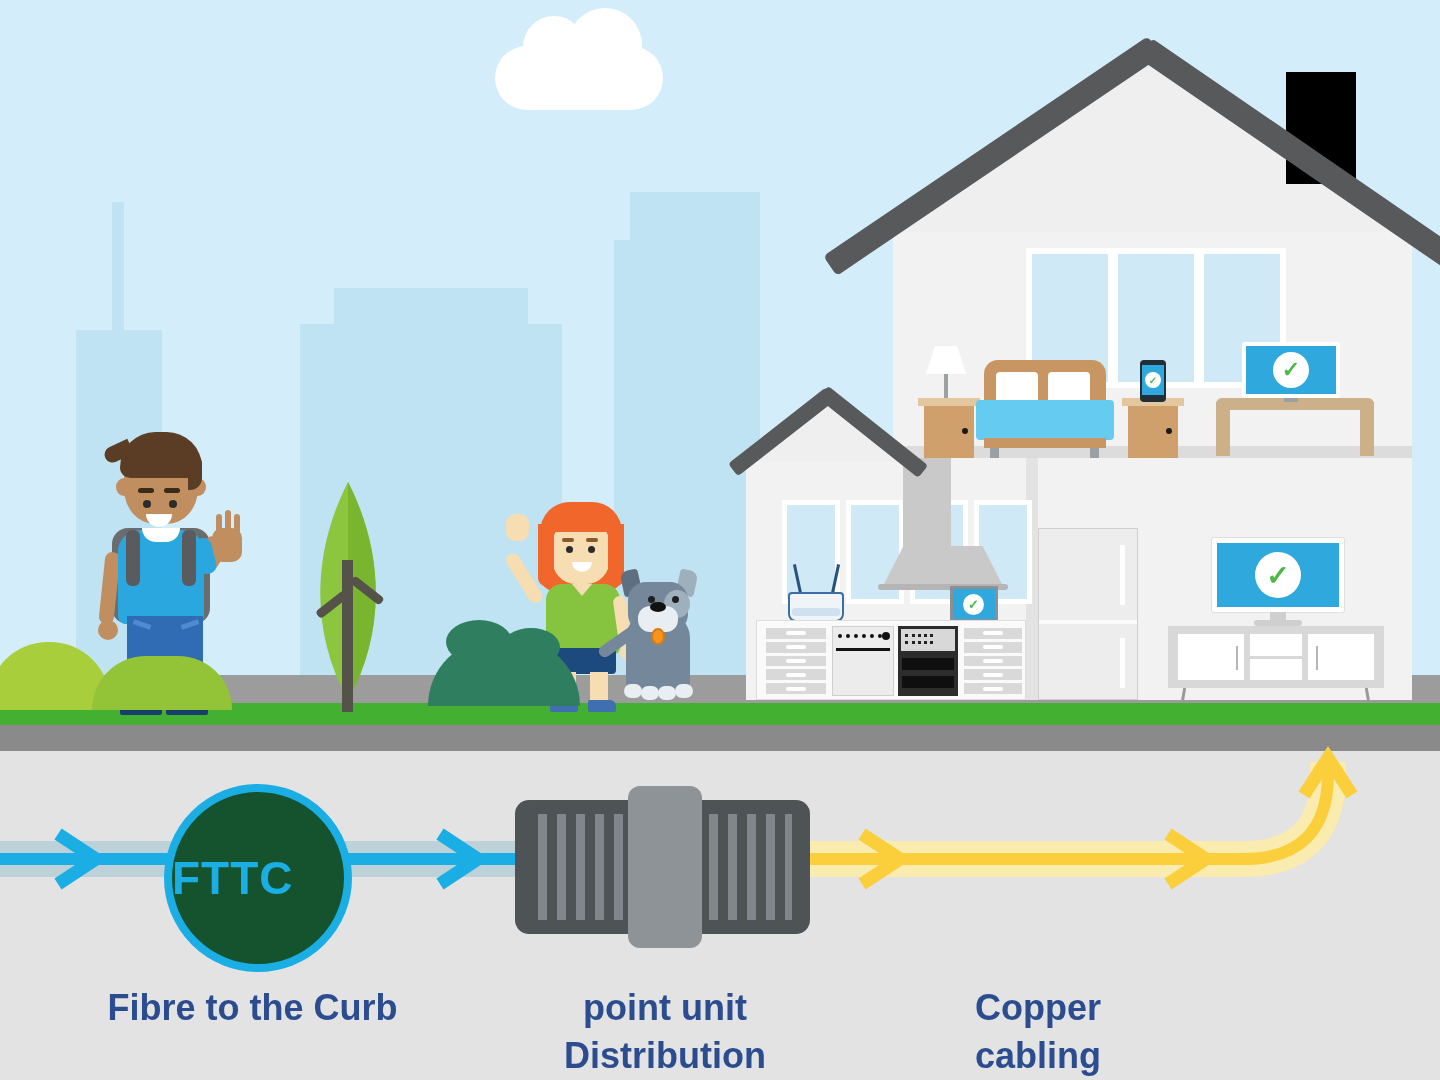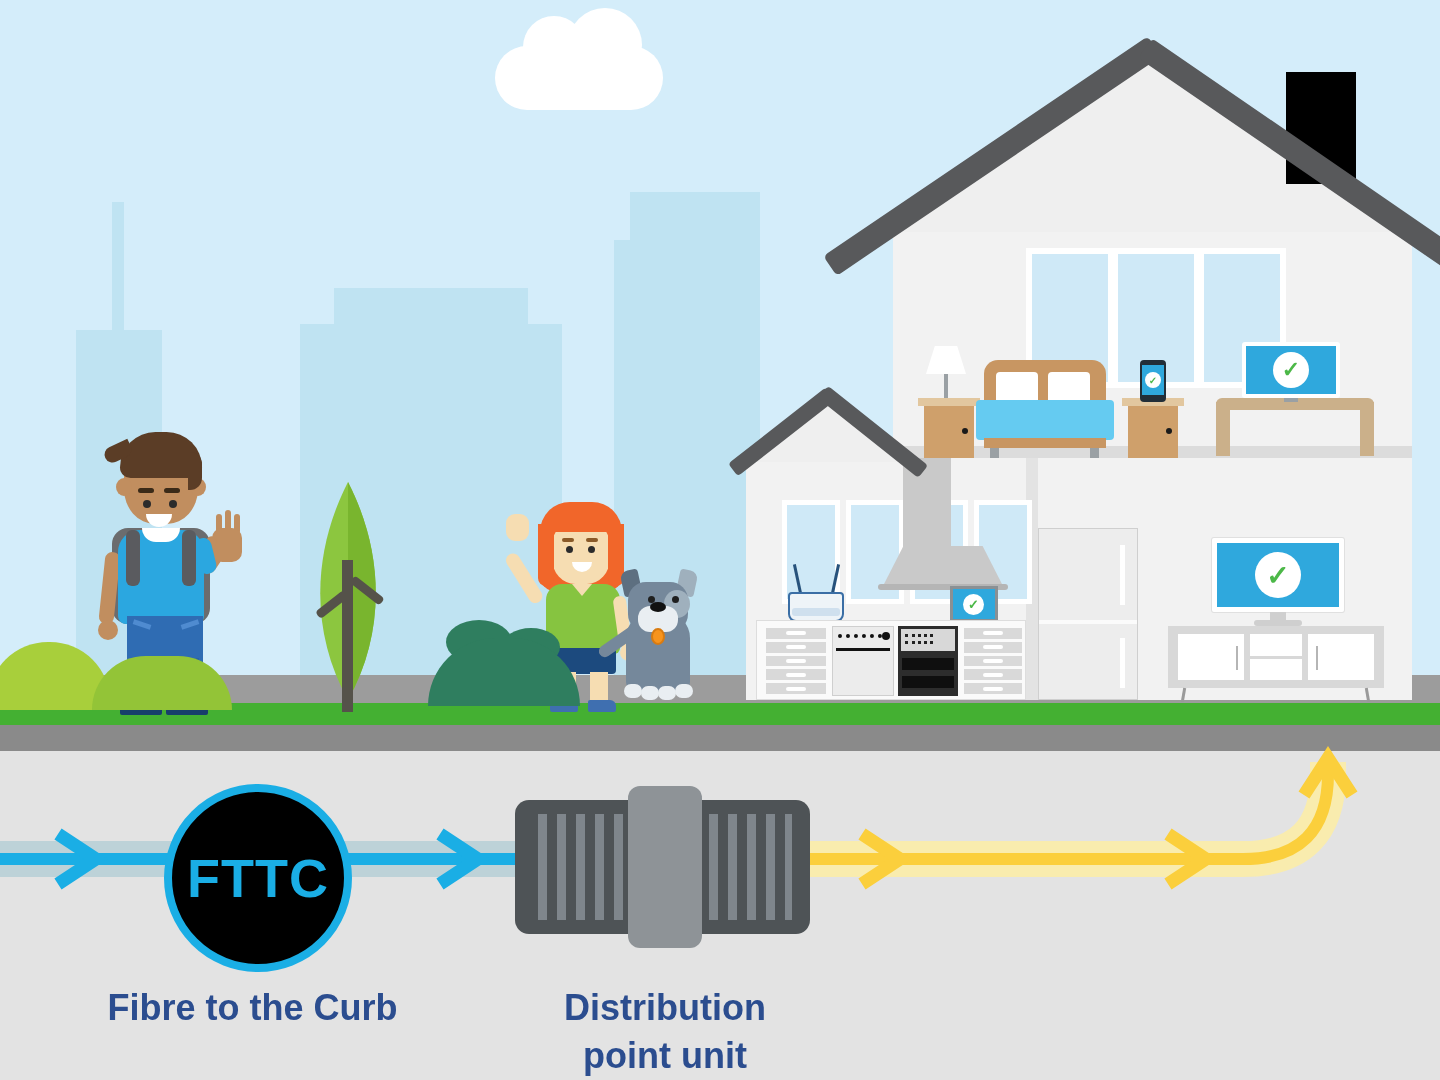--- a/index.html
+++ b/index.html
@@ -7,21 +7,21 @@
          background:#d4edfa;font-family:"Liberation Sans",sans-serif;}
   .abs{position:absolute;}
   .sky-b{background:#bfe3f2;}
   .winU{position:absolute;top:248px;width:76px;height:128px;background:#cfe9f7;border:6px solid #ffffff;}
   .winL{position:absolute;top:500px;width:48px;height:94px;background:#cfe9f7;border:5px solid #ffffff;}
   .chk{position:absolute;background:#ffffff;border-radius:50%;display:flex;align-items:center;justify-content:center;color:#4cb848;font-weight:700;}
   .drwcol{position:absolute;display:flex;flex-direction:column;gap:3px;}
   .drw{flex:1;background:#d9d9d9;position:relative;}
   .drw::after{content:"";position:absolute;left:50%;top:50%;width:20px;height:4px;margin:-2px 0 0 -10px;background:#ffffff;border-radius:2px;}
   .cap{position:absolute;color:#2b4d8f;font-size:36px;font-weight:700;line-height:48px;}
-  .node{position:absolute;background:#000000;border-radius:50%;display:flex;align-items:center;justify-content:center;font-size:54px;font-weight:700;letter-spacing:1px;}
+  .node{position:absolute;background:#14532d;border-radius:50%;display:flex;align-items:center;justify-content:flex-start;font-size:46px;font-weight:700;letter-spacing:1px;}
   .screen{position:absolute;background:#2fa8dd;display:flex;align-items:center;justify-content:center;}
 </style>
 </head>
 <body>
 
 <div id="scene">
 
   <div class="abs sky-b" style="left:112px;top:202px;width:12px;height:130px;"></div>
   <div class="abs sky-b" style="left:76px;top:330px;width:86px;height:348px;"></div>
   <div class="abs sky-b" style="left:334px;top:288px;width:194px;height:40px;"></div>
@@ -260,17 +260,21 @@
     <div class="abs" style="left:18px;top:14px;right:18px;bottom:14px;background:repeating-linear-gradient(90deg,#4e5356 0 5px,#7f868c 5px 14px,#4e5356 14px 19px);"></div>
     <div class="abs" style="left:113px;top:-14px;width:74px;height:162px;background:#8e9397;border-radius:12px;"></div>
   </div>
 
   <div class="node" style="left:164px;top:784px;width:172px;height:172px;border:8px solid #1aaee5;color:#1aaee5;">
     <span>FTTC</span>
   </div>
 
   <div class="cap" style="left:60px;top:984px;width:385px;text-align:center;">Fibre to the Curb</div>
   <div class="cap" style="left:520px;top:984px;width:290px;text-align:center;">
+    <div>point unit</div>
     <div>Distribution</div>
-    <div>point unit</div>
+  </div>
+  <div class="cap" style="left:975px;top:984px;width:240px;text-align:left;">
+    <div>Copper</div>
+    <div>cabling</div>
   </div>
 
 </div>
 
 </body></html>

